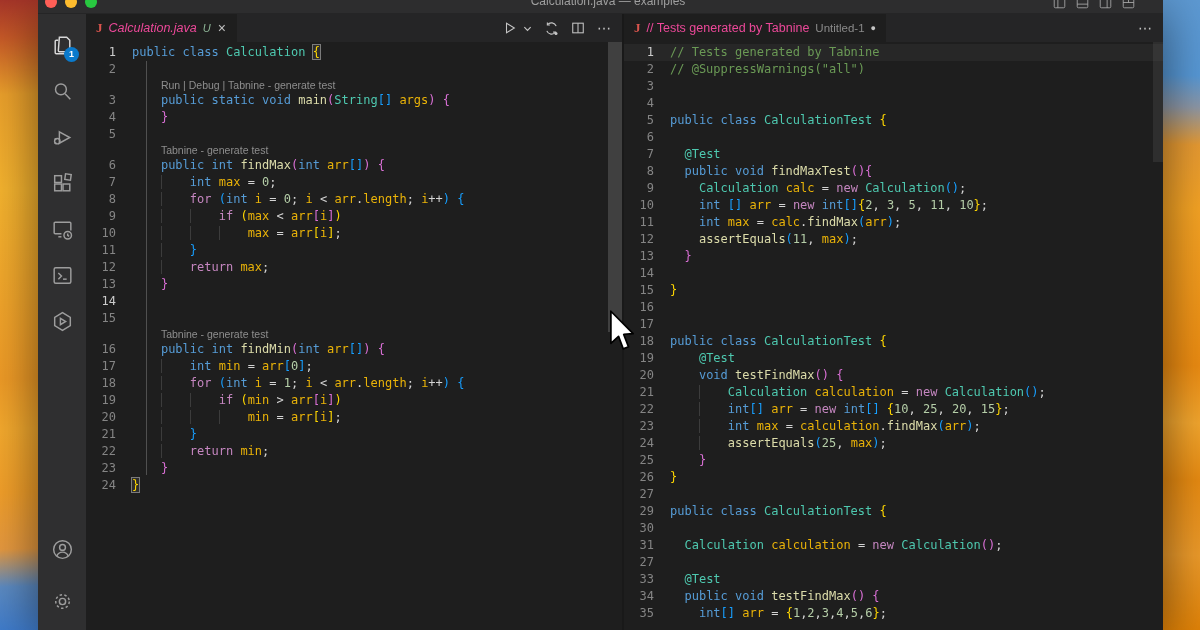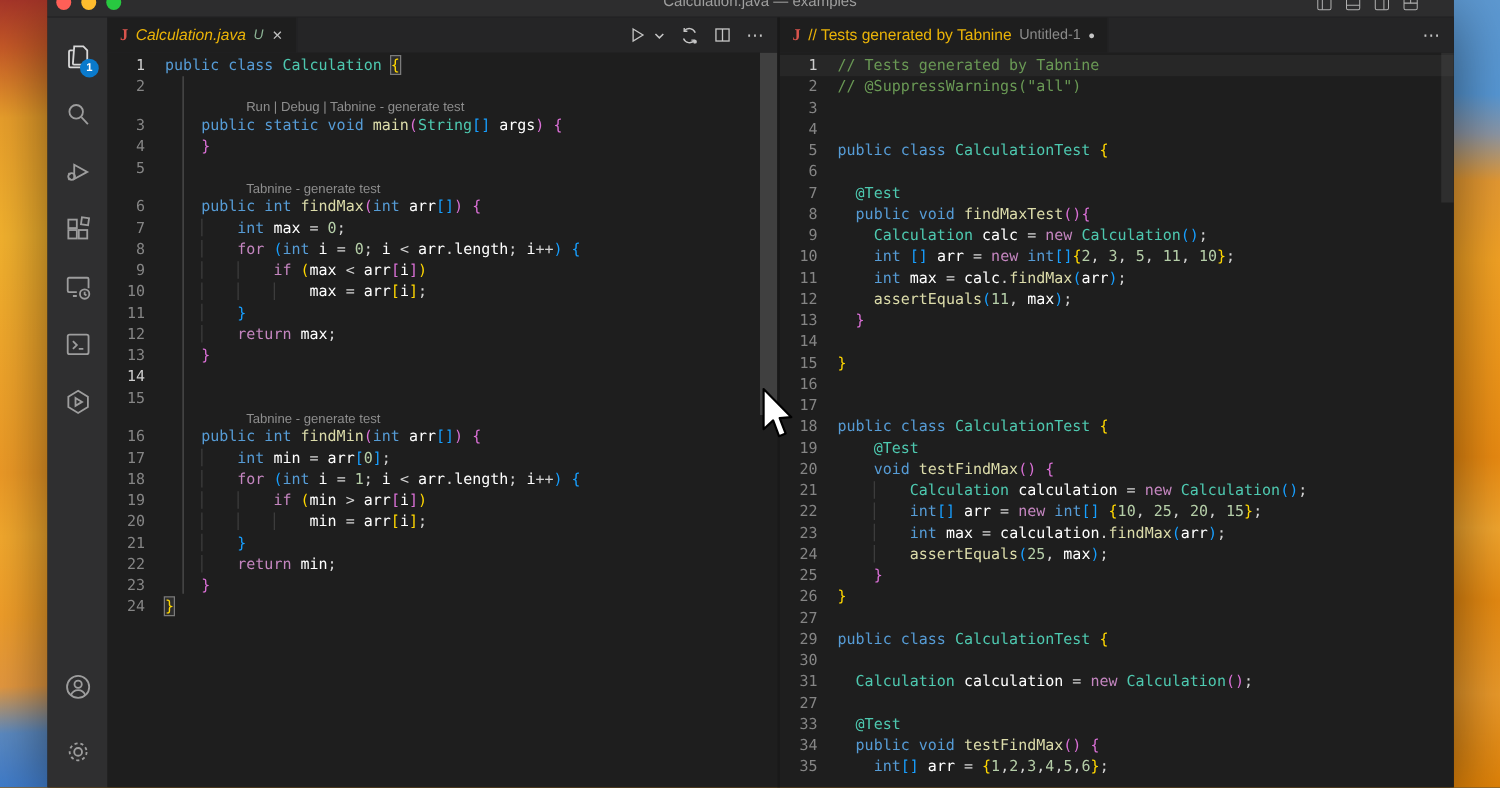--- a/index.html
+++ b/index.html
@@ -39,53 +39,53 @@
 
   
   .groups { flex:1; display:flex; min-width:0; }
   .group { display:flex; flex-direction:column; min-width:0; position:relative; background:#1e1e1e; }
   .group-left { width:536px; flex:none; }
   .group-right { flex:1; border-left:2px solid #191919; }
 
   .tabbar { height:28px; background:#252526; display:flex; align-items:stretch; flex:none; }
   .tab { display:flex; align-items:center; gap:6px; padding:0 10px; background:#1e1e1e; border-right:1px solid #252526; max-width:75%; }
   .java-icon { color:#d9544d; font-weight:bold; font-size:13px; font-family:"Liberation Serif", serif; }
-  .tab-label { font-size:12.5px; color:#eab308; white-space:nowrap; }
+  .tab-label { font-size:12.5px; color:#ec4899; white-space:nowrap; }
   .tab-label.italic { font-style:italic; }
   .git-badge { font-size:11px; color:#8db596; font-style:italic; }
   .tab-desc { font-size:11.5px; color:#8a8a8a; white-space:nowrap; }
   .tab-close { color:#c0c0c0; font-size:14px; line-height:14px; padding:0 1px; cursor:pointer; }
   .tab-dirty { color:#c5c5c5; font-size:9px; cursor:pointer; }
   .tab-actions { margin-left:auto; display:flex; align-items:center; gap:12px; padding-right:10px; color:#c5c5c5; }
   .tab-actions .act { display:flex; align-items:center; cursor:pointer; }
   .more-dots { font-size:14px; color:#c5c5c5; letter-spacing:1px; }
 
   
   .editor-body { position:relative; flex:1; overflow:hidden; padding-top:2px;
     font-family:"DejaVu Sans Mono", monospace; font-size:12px; }
   .row { display:flex; height:17px; line-height:17px; white-space:pre; }
-  .row.lensrow { height:14px; line-height:14px;gap:36px; }
+  .row.lensrow { height:14px; line-height:14px; }
   .row.hl { background:rgba(255,255,255,.045); }
   .ln { flex:none; width:46px; padding-right:16px; text-align:right; color:#858585; user-select:none; }
   .ln.cur { color:#cccccc; }
   .code { flex:1; min-width:0; }
   .lens-txt { font-family:"Liberation Sans", sans-serif; font-size:10.5px; color:#8e8e8e; }
   .lens-link { cursor:pointer; }
   .ind { background:linear-gradient(#3c3c3c,#3c3c3c) left/1px 100% no-repeat; }
   .tk-bm { outline:1px solid rgba(140,140,140,.85); background:rgba(90,90,90,.25); }
   .active-guide { position:absolute; left:60px; top:19px; width:1px; height:414px; background:#505050; }
 
   .scrollbar-thumb { position:absolute; right:0; width:14px; background:rgba(121,121,121,.38); cursor:pointer; }
   .sb-left { top:0; height:290px; }
   .sb-right { top:0; height:120px; width:10px; background:rgba(121,121,121,.18); }
 
   
   .mouse { position:absolute; left:608px; top:310px; z-index:50; pointer-events:none; }
 </style>
-<style>.tk-kw{color:#569CD6}.tk-ctl{color:#C586C0}.tk-typ{color:#4EC9B0}.tk-fn{color:#DCDCAA}.tk-var{color:#ffffff}.tk-num{color:#B5CEA8}.tk-cmt{color:#6A9955}.tk-pun{color:#D4D4D4}.tk-b1{color:#FFD700}.tk-b2{color:#DA70D6}.tk-b3{color:#179FFF}.tk-bm{color:#FFD700}</style></head>
+<style>.tk-kw{color:#569CD6}.tk-ctl{color:#C586C0}.tk-typ{color:#4EC9B0}.tk-fn{color:#DCDCAA}.tk-var{color:#eab308}.tk-num{color:#B5CEA8}.tk-cmt{color:#6A9955}.tk-pun{color:#D4D4D4}.tk-b1{color:#FFD700}.tk-b2{color:#DA70D6}.tk-b3{color:#179FFF}.tk-bm{color:#FFD700}</style></head>
 <body>
 
 <div class="wall wall-left"></div>
 <div class="wall wall-right"></div>
 
 <div class="window">
 
   <div class="titlebar">
     <div class="traffic">
       <span class="light" style="background:#ff5f57"></span>

